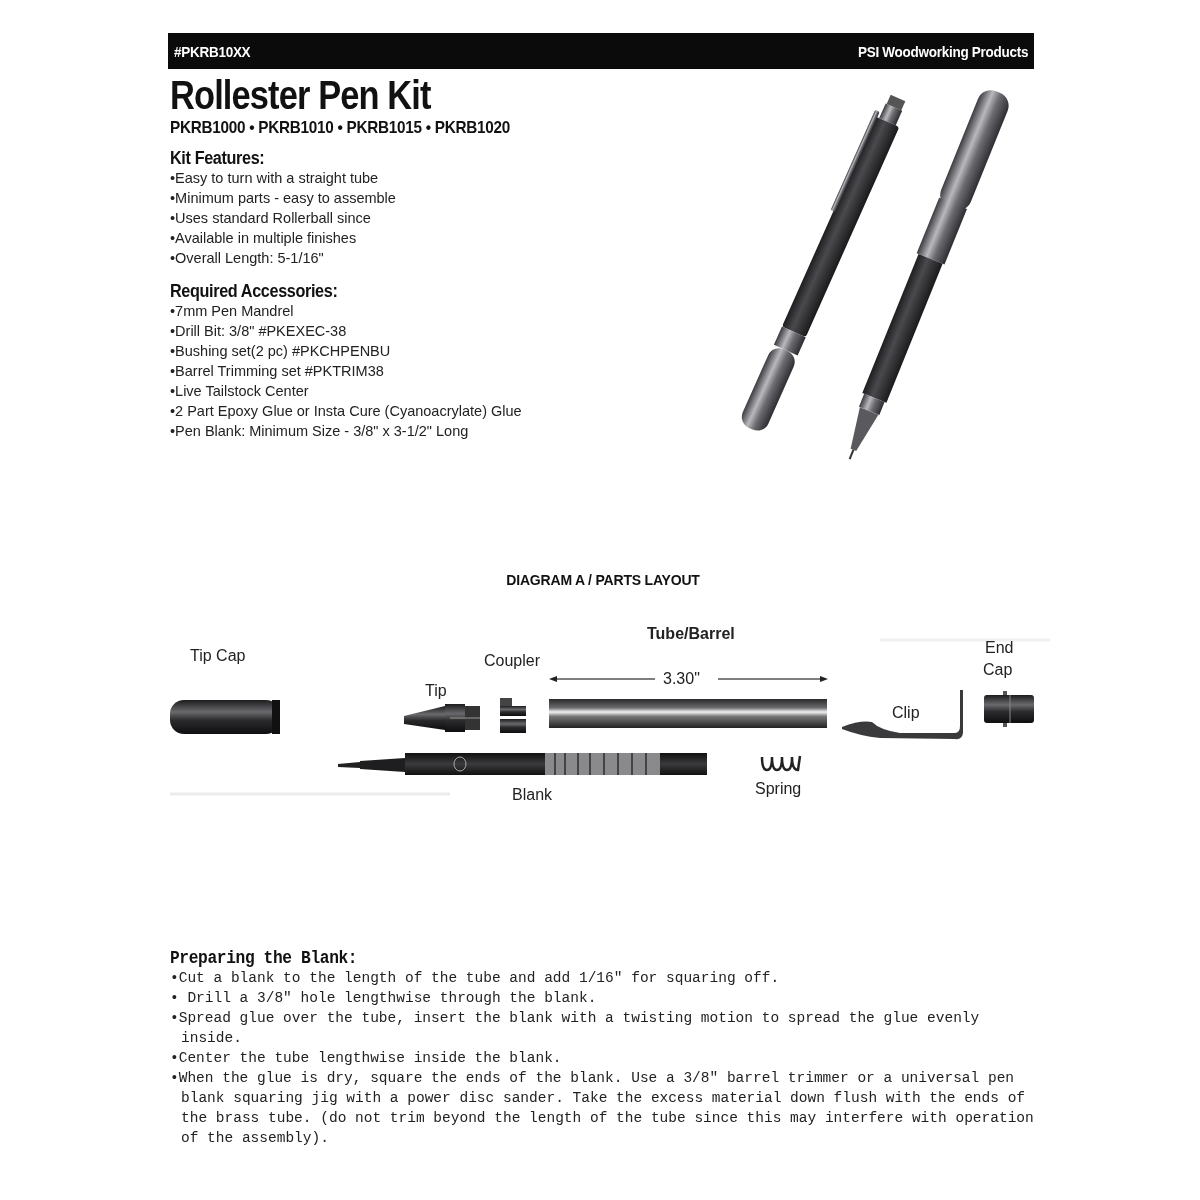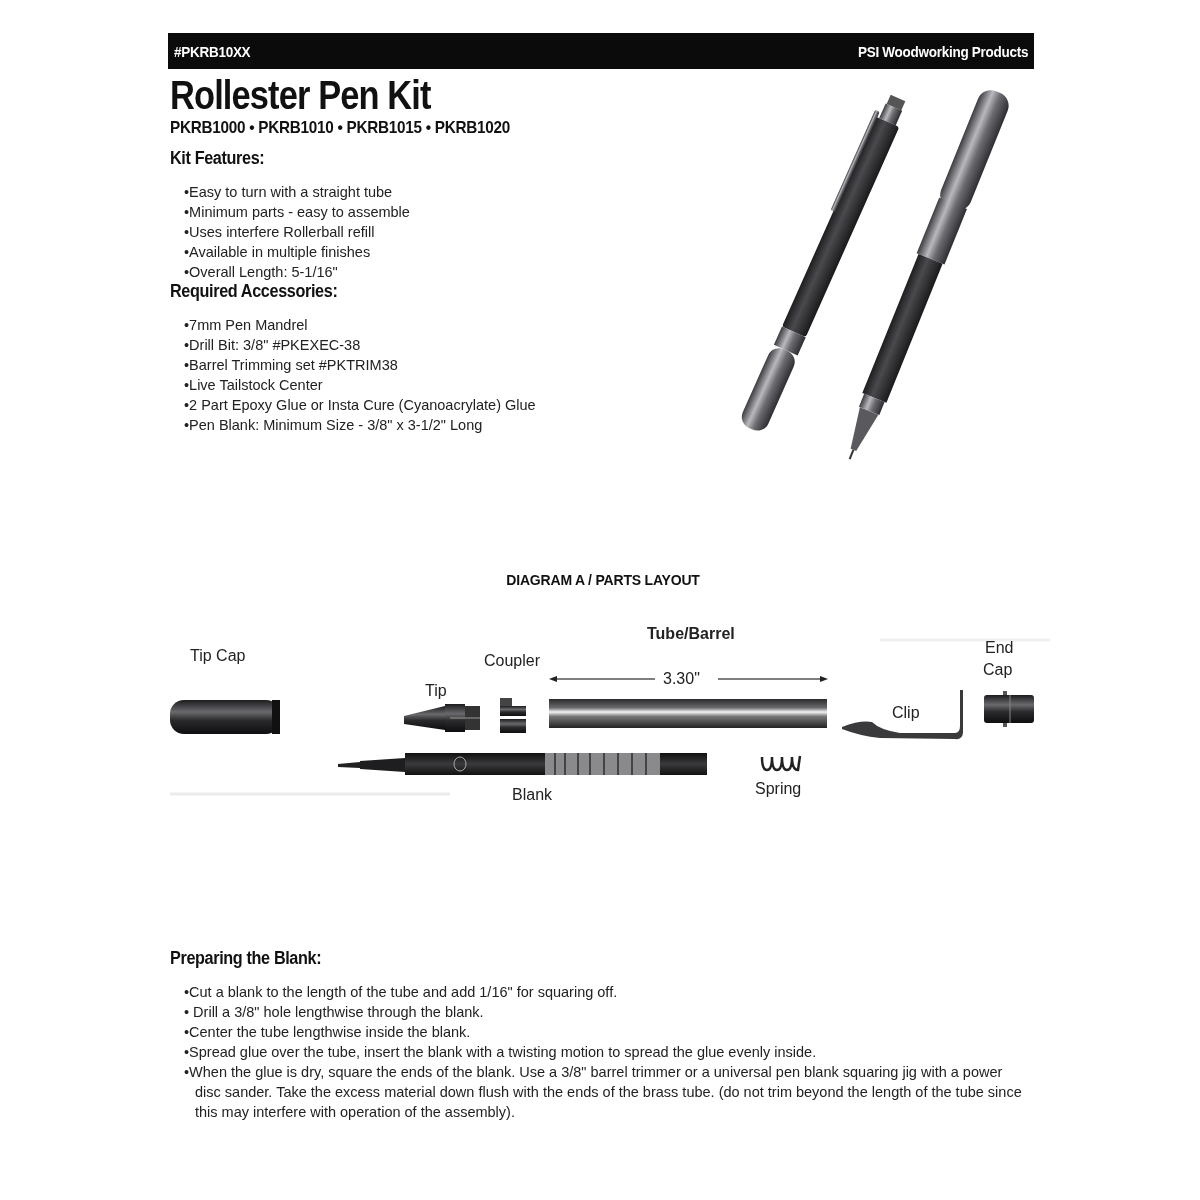--- a/index.html
+++ b/index.html
@@ -10,26 +10,26 @@
                 display: flex; align-items: center; justify-content: space-between; padding: 16px 6px; box-sizing: border-box; }
   .header-bar span { color: #fff; font-weight: bold; font-size: 15px; letter-spacing: -0.3px; transform: scaleX(0.9); }
   .header-bar .left { transform-origin: left center; }
   .header-bar .right { transform-origin: right center; }
   .title { left: 170px; top: 73px; font-size: 40px; font-weight: bold; letter-spacing: -1px;
            transform: scaleX(0.86); transform-origin: left top; margin: 0; line-height: 44px; }
   .subtitle { left: 170px; top: 118px; font-size: 17px; font-weight: bold; letter-spacing: -0.3px;
               transform: scaleX(0.9); transform-origin: left top; }
   .section-h { font-size: 18px; font-weight: bold; letter-spacing: -0.4px; transform: scaleX(0.9);
                transform-origin: left top; line-height: 20px; }
-  ul.bullets { list-style: none; margin: 14px; padding: 0; }
+  ul.bullets { list-style: none; margin: 0; padding: 0; }
   ul.bullets li { font-size: 14.5px; line-height: 20px; color: #222; white-space: nowrap; }
   ul.bullets li::before { content: "\2022 "; }
   .features { left: 170px; top: 148px; }
   .accessories { left: 170px; top: 281px; }
-  .blank { left: 170px; top: 948px; width: 870px; }
+  .blank { left: 170px; top: 948px; width: 870px; font-family: Liberation Mono, monospace; }
   .blank ul.bullets li { white-space: normal; padding-left: 11px; text-indent: -11px; line-height: 20px; }
   .diagram-title { left: 0; width: 1206px; top: 572px; text-align: center; font-size: 14px; font-weight: bold;
                    letter-spacing: -0.2px; }
   .label { font-size: 16px; color: #222; }
   .hero { left: 690px; top: 90px; width: 360px; height: 400px; }
   .diagram { left: 0; top: 0; width: 1200px; height: 1200px; pointer-events: none; }
   .diagram * { pointer-events: auto; }
 </style>
 </head>
 <body>
@@ -40,31 +40,32 @@
 </div>
 
 <h1 class="abs title">Rollester Pen Kit</h1>
 <div class="abs subtitle">PKRB1000 • PKRB1010 • PKRB1015 • PKRB1020</div>
 
 <div class="abs features">
   <div class="section-h">Kit Features:</div>
   <ul class="bullets">
     <li>Easy to turn with a straight tube</li>
     <li>Minimum parts - easy to assemble</li>
-    <li>Uses interfere Rollerball refill</li>
+    <li>Uses standard Rollerball since</li>
     <li>Available in multiple finishes</li>
     <li>Overall Length: 5-1/16"</li>
   </ul>
 </div>
 
 <div class="abs accessories">
   <div class="section-h">Required Accessories:</div>
   <ul class="bullets">
     <li>7mm Pen Mandrel</li>
     <li>Drill Bit: 3/8" #PKEXEC-38</li>
+    <li>Bushing set(2 pc) #PKCHPENBU</li>
     <li>Barrel Trimming set #PKTRIM38</li>
     <li>Live Tailstock Center</li>
     <li>2 Part Epoxy Glue or Insta Cure (Cyanoacrylate) Glue</li>
     <li>Pen Blank: Minimum Size - 3/8" x 3-1/2" Long</li>
   </ul>
 </div>
 
 <svg class="abs hero" viewBox="0 0 360 400" width="360" height="400">
   <defs>
     <linearGradient id="metalG" x1="0" y1="0" x2="1" y2="0">
@@ -193,17 +194,17 @@
 <div class="abs label" style="left:983px; top:661px;">Cap</div>
 <div class="abs label" style="left:892px; top:704px;">Clip</div>
 <div class="abs label" style="left:512px; top:786px;">Blank</div>
 <div class="abs label" style="left:755px; top:780px;">Spring</div>
 
 <div class="abs blank">
   <div class="section-h">Preparing the Blank:</div>
   <ul class="bullets">
     <li>Cut a blank to the length of the tube and add 1/16" for squaring off.</li>
     <li> Drill a 3/8" hole lengthwise through the blank.</li>
+    <li>Spread glue over the tube, insert the blank with a twisting motion to spread the glue evenly inside.</li>
     <li>Center the tube lengthwise inside the blank.</li>
-    <li>Spread glue over the tube, insert the blank with a twisting motion to spread the glue evenly inside.</li>
     <li>When the glue is dry, square the ends of the blank. Use a 3/8" barrel trimmer or a universal pen blank squaring jig with a power disc sander. Take the excess material down flush with the ends of the brass tube. (do not trim beyond the length of the tube since this may interfere with operation of the assembly).</li>
   </ul>
 </div>
 
 </body></html>

